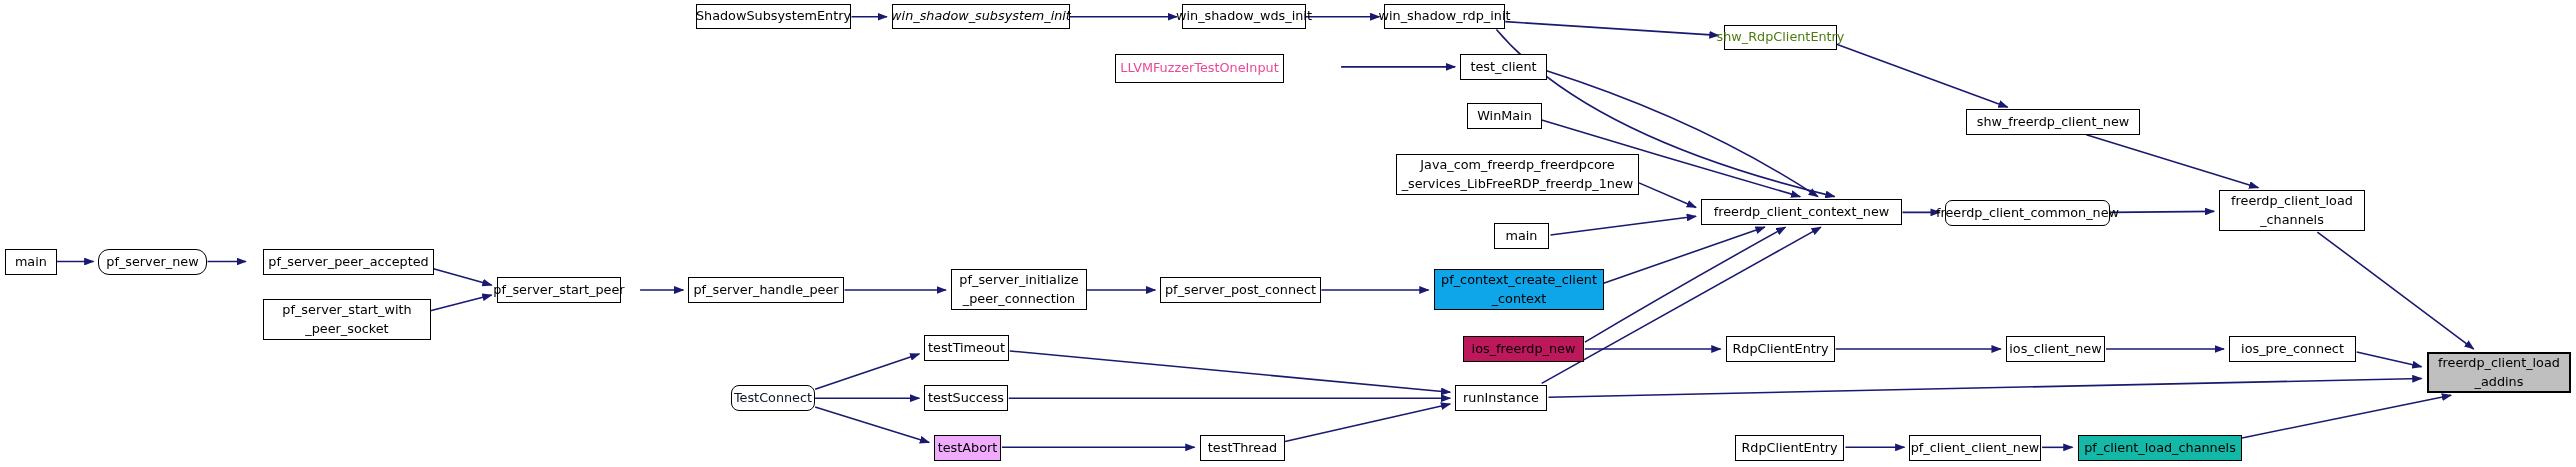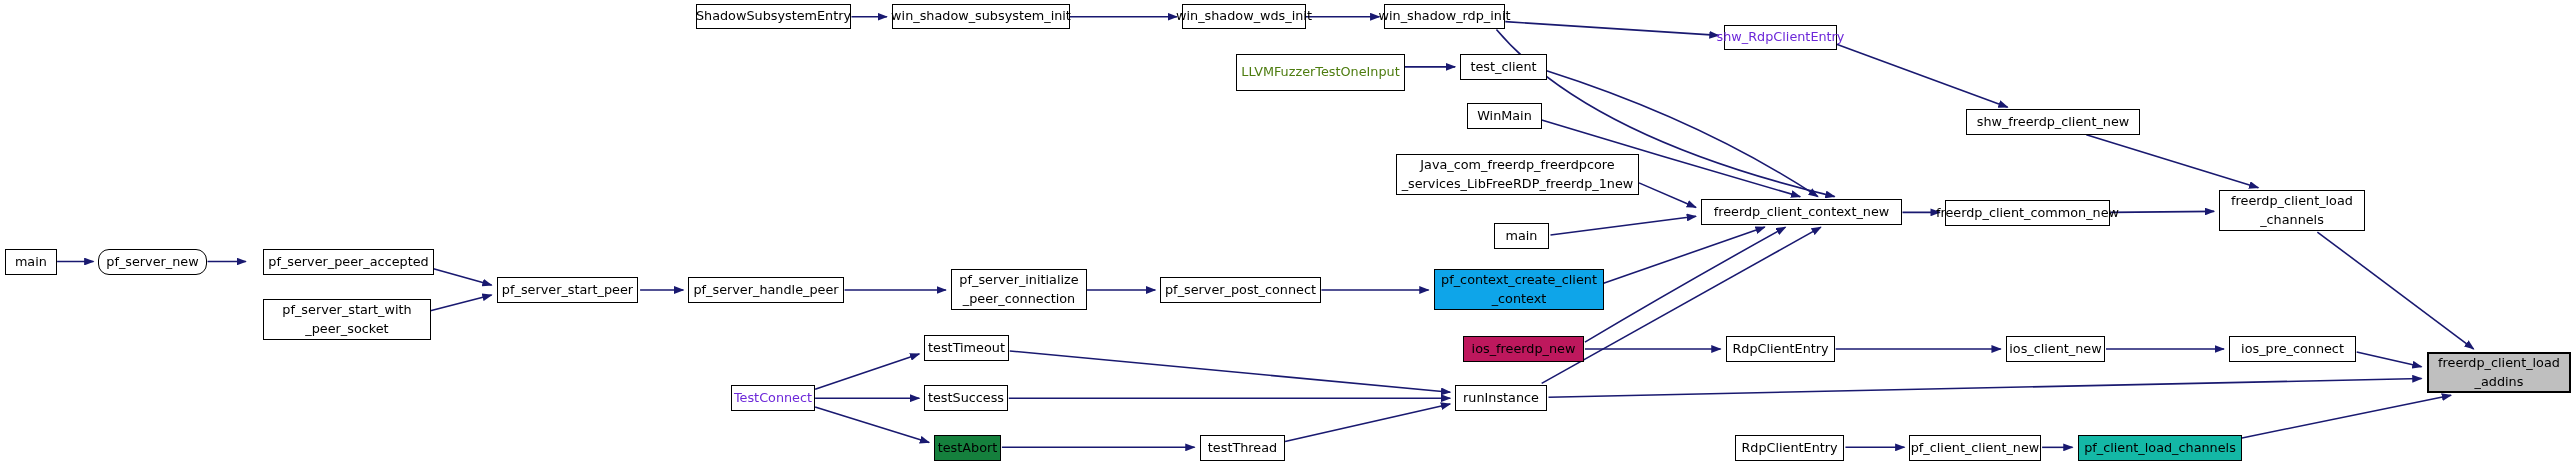--- a/index.html
+++ b/index.html
@@ -95,51 +95,51 @@
         <path d="M 2077 455 L 2108 455" class="edge" stroke="#191970" marker-end="url(#arrowhead)"></path>
         <path d="M 2268 448 L 2493 402" class="edge" stroke="#191970" marker-end="url(#arrowhead)"></path>
       </g>
   </svg>
   <div id="nodes">
       <div class="node" style="left: 4.9px; top: 249px; width: 52px; height: 25.6px; background: rgb(255, 255, 255); border-color: rgb(0, 0, 0); color: rgb(0, 0, 0);">main</div>
       <div class="node" style="left: 98px; top: 249px; width: 109px; height: 25.6px; background: rgb(255, 255, 255); border-color: rgb(0, 0, 0); color: rgb(0, 0, 0); border-radius: 11px;">pf_server_new</div>
       <div class="node" style="left: 251px; top: 249px; width: 171px; height: 25.6px; background: rgb(255, 255, 255); border-color: rgb(0, 0, 0); color: rgb(0, 0, 0); margin-left: 12px;">pf_server_peer_accepted</div>
       <div class="node" style="left: 263px; top: 299px; width: 168px; height: 41px; background: rgb(255, 255, 255); border-color: rgb(0, 0, 0); color: rgb(0, 0, 0);">pf_server_start_with
 _peer_socket</div>
-      <div class="node" style="left: 497px; top: 277px; width: 141px; height: 25.6px; background: rgb(255, 255, 255); border-color: rgb(0, 0, 0); color: rgb(0, 0, 0);">pf_server_start_peer</div>
+      <div class="node" style="left: 497px; top: 277px; width: 124px; height: 25.6px; background: rgb(255, 255, 255); border-color: rgb(0, 0, 0); color: rgb(0, 0, 0);">pf_server_start_peer</div>
       <div class="node" style="left: 688px; top: 277px; width: 156px; height: 25.6px; background: rgb(255, 255, 255); border-color: rgb(0, 0, 0); color: rgb(0, 0, 0);">pf_server_handle_peer</div>
       <div class="node" style="left: 951px; top: 269px; width: 136px; height: 41px; background: rgb(255, 255, 255); border-color: rgb(0, 0, 0); color: rgb(0, 0, 0);">pf_server_initialize
 _peer_connection</div>
       <div class="node" style="left: 1160px; top: 277px; width: 161px; height: 25.6px; background: rgb(255, 255, 255); border-color: rgb(0, 0, 0); color: rgb(0, 0, 0);">pf_server_post_connect</div>
       <div class="node" style="left: 1434px; top: 269px; width: 170px; height: 41px; background: #0ea5e9; border-color: rgb(0, 0, 0); color: rgb(0, 0, 0);">pf_context_create_client
 _context</div>
       <div class="node" style="left: 696px; top: 3.9px; width: 155px; height: 25.6px; background: rgb(255, 255, 255); border-color: rgb(0, 0, 0); color: rgb(0, 0, 0);">ShadowSubsystemEntry</div>
-      <div class="node" style="left: 892px; top: 3.9px; width: 178px; height: 25.6px; background: rgb(255, 255, 255); border-color: rgb(0, 0, 0); color: rgb(0, 0, 0);">win_shadow_subsystem_init</div>
+      <div class="node" style="left: 892px; top: 3.9px; width: 178px; height: 25.6px; background: rgb(255, 255, 255); border-color: rgb(0, 0, 0); color: rgb(0, 0, 0); font-style: italic;">win_shadow_subsystem_init</div>
       <div class="node" style="left: 1182px; top: 3.9px; width: 124px; height: 25.6px; background: rgb(255, 255, 255); border-color: rgb(0, 0, 0); color: rgb(0, 0, 0);">win_shadow_wds_init</div>
       <div class="node" style="left: 1384px; top: 3.9px; width: 121px; height: 25.6px; background: rgb(255, 255, 255); border-color: rgb(0, 0, 0); color: rgb(0, 0, 0);">win_shadow_rdp_init</div>
-      <div class="node" style="left: 1724px; top: 24.6px; width: 113px; height: 25.6px; background: rgb(255, 255, 255); border-color: rgb(0, 0, 0); color: #6d28d9;">shw_RdpClientEntry</div>
+      <div class="node" style="left: 1724px; top: 24.6px; width: 113px; height: 25.6px; background: rgb(255, 255, 255); border-color: rgb(0, 0, 0); color: #4d7c0f;">shw_RdpClientEntry</div>
       <div class="node" style="left: 1966px; top: 109px; width: 174px; height: 25.6px; background: rgb(255, 255, 255); border-color: rgb(0, 0, 0); color: rgb(0, 0, 0);">shw_freerdp_client_new</div>
-      <div class="node" style="left: 1236px; top: 54px; width: 169px; height: 37px; background: rgb(255, 255, 255); border-color: rgb(0, 0, 0); color: #4d7c0f;">LLVMFuzzerTestOneInput</div>
+      <div class="node" style="left: 1115px; top: 54px; width: 169px; height: 29px; background: rgb(255, 255, 255); border-color: rgb(0, 0, 0); color: #ec4899;">LLVMFuzzerTestOneInput</div>
       <div class="node" style="left: 1460px; top: 54px; width: 87px; height: 25.6px; background: rgb(255, 255, 255); border-color: rgb(0, 0, 0); color: rgb(0, 0, 0);">test_client</div>
       <div class="node" style="left: 1467px; top: 103px; width: 75px; height: 25.6px; background: rgb(255, 255, 255); border-color: rgb(0, 0, 0); color: rgb(0, 0, 0);">WinMain</div>
       <div class="node" style="left: 1396px; top: 154px; width: 243px; height: 41px; background: rgb(255, 255, 255); border-color: rgb(0, 0, 0); color: rgb(0, 0, 0);">Java_com_freerdp_freerdpcore
 _services_LibFreeRDP_freerdp_1new</div>
       <div class="node" style="left: 1494px; top: 223px; width: 55px; height: 25.6px; background: rgb(255, 255, 255); border-color: rgb(0, 0, 0); color: rgb(0, 0, 0);">main</div>
       <div class="node" style="left: 1701px; top: 199px; width: 201px; height: 25.6px; background: rgb(255, 255, 255); border-color: rgb(0, 0, 0); color: rgb(0, 0, 0);">freerdp_client_context_new</div>
-      <div class="node" style="left: 1945px; top: 200px; width: 165px; height: 25.6px; background: rgb(255, 255, 255); border-color: rgb(0, 0, 0); color: rgb(0, 0, 0);">freerdp_client_common_new</div>
+      <div class="node" style="left: 1945px; top: 200px; width: 165px; height: 25.6px; background: rgb(255, 255, 255); border-color: rgb(0, 0, 0); color: rgb(0, 0, 0); border-radius: 7px;">freerdp_client_common_new</div>
       <div class="node" style="left: 2219px; top: 190px; width: 146px; height: 41px; background: rgb(255, 255, 255); border-color: rgb(0, 0, 0); color: rgb(0, 0, 0);">freerdp_client_load
 _channels</div>
       <div class="node" style="left: 1463px; top: 336px; width: 121px; height: 25.6px; background: #be185d; border-color: rgb(0, 0, 0); color: rgb(0, 0, 0);">ios_freerdp_new</div>
       <div class="node" style="left: 1726px; top: 336px; width: 109px; height: 25.6px; background: rgb(255, 255, 255); border-color: rgb(0, 0, 0); color: rgb(0, 0, 0);">RdpClientEntry</div>
       <div class="node" style="left: 2006px; top: 336px; width: 99px; height: 25.6px; background: rgb(255, 255, 255); border-color: rgb(0, 0, 0); color: rgb(0, 0, 0);">ios_client_new</div>
       <div class="node" style="left: 2229px; top: 336px; width: 127px; height: 25.6px; background: rgb(255, 255, 255); border-color: rgb(0, 0, 0); color: rgb(0, 0, 0);">ios_pre_connect</div>
-      <div class="node" style="left: 731px; top: 385px; width: 84px; height: 25.6px; background: rgb(255, 255, 255); border-color: rgb(0, 0, 0); color: #6d28d9;">TestConnect</div>
+      <div class="node" style="left: 731px; top: 385px; width: 84px; height: 25.6px; background: rgb(255, 255, 255); border-color: rgb(0, 0, 0); color: #0f172a; border-radius: 8px;">TestConnect</div>
       <div class="node" style="left: 924px; top: 335px; width: 85px; height: 25.6px; background: rgb(255, 255, 255); border-color: rgb(0, 0, 0); color: rgb(0, 0, 0);">testTimeout</div>
       <div class="node" style="left: 924px; top: 385px; width: 84px; height: 25.6px; background: rgb(255, 255, 255); border-color: rgb(0, 0, 0); color: rgb(0, 0, 0);">testSuccess</div>
-      <div class="node" style="left: 934px; top: 435px; width: 67px; height: 25.6px; background: #15803d; border-color: rgb(0, 0, 0); color: rgb(0, 0, 0);">testAbort</div>
+      <div class="node" style="left: 934px; top: 435px; width: 67px; height: 25.6px; background: #f0abfc; border-color: rgb(0, 0, 0); color: rgb(0, 0, 0);">testAbort</div>
       <div class="node" style="left: 1200px; top: 435px; width: 85px; height: 25.6px; background: rgb(255, 255, 255); border-color: rgb(0, 0, 0); color: rgb(0, 0, 0);">testThread</div>
       <div class="node" style="left: 1455px; top: 385px; width: 92px; height: 25.6px; background: rgb(255, 255, 255); border-color: rgb(0, 0, 0); color: rgb(0, 0, 0);">runInstance</div>
       <div class="node" style="left: 1735px; top: 435px; width: 109px; height: 25.6px; background: rgb(255, 255, 255); border-color: rgb(0, 0, 0); color: rgb(0, 0, 0);">RdpClientEntry</div>
       <div class="node" style="left: 1909px; top: 435px; width: 132px; height: 25.6px; background: rgb(255, 255, 255); border-color: rgb(0, 0, 0); color: rgb(0, 0, 0);">pf_client_client_new</div>
       <div class="node" style="left: 2078px; top: 435px; width: 164px; height: 25.6px; background: #14b8a6; border-color: rgb(0, 0, 0); color: rgb(0, 0, 0);">pf_client_load_channels</div>
       <div class="node highlighted" style="left: 2427px; top: 352px; width: 144px; height: 41px; background: rgb(191, 191, 191); border-color: rgb(0, 0, 0); color: rgb(0, 0, 0);">freerdp_client_load
 _addins</div>
     </div>
 </div>
 

